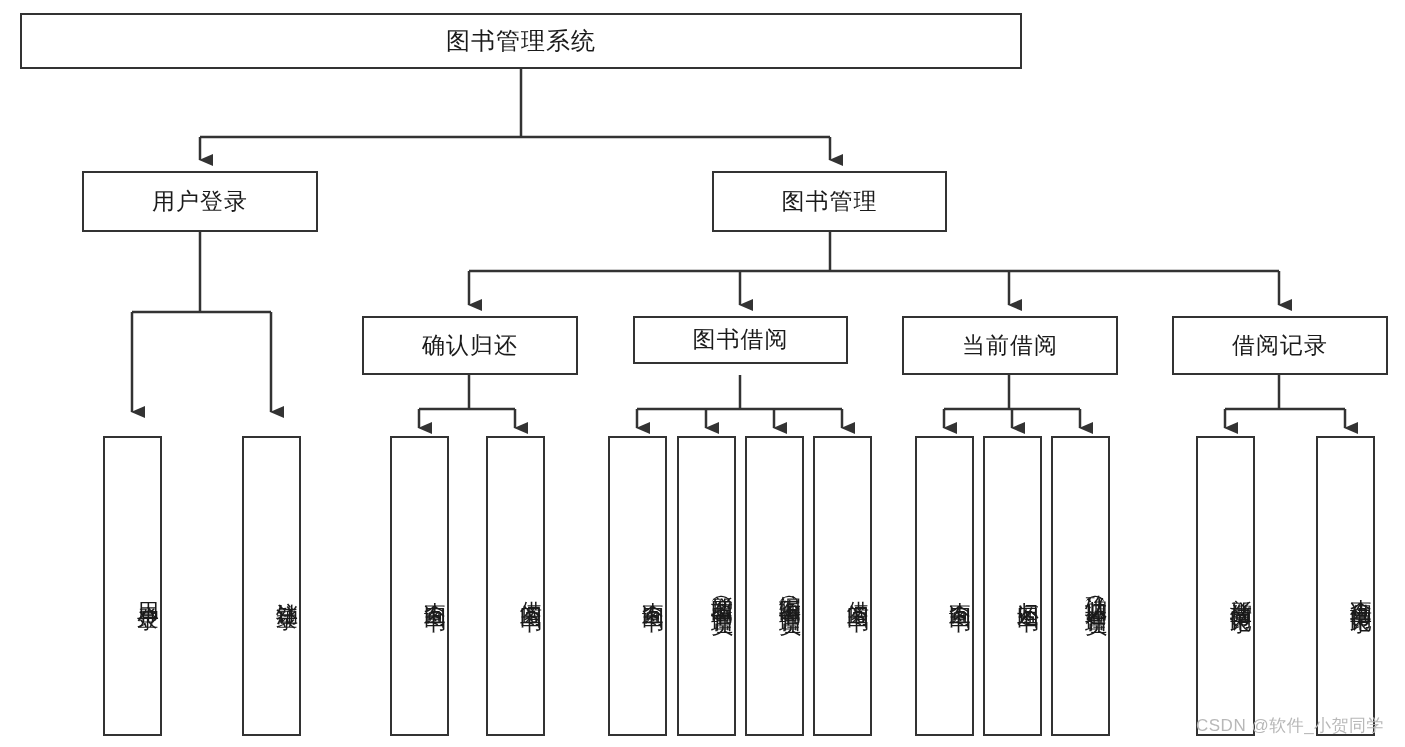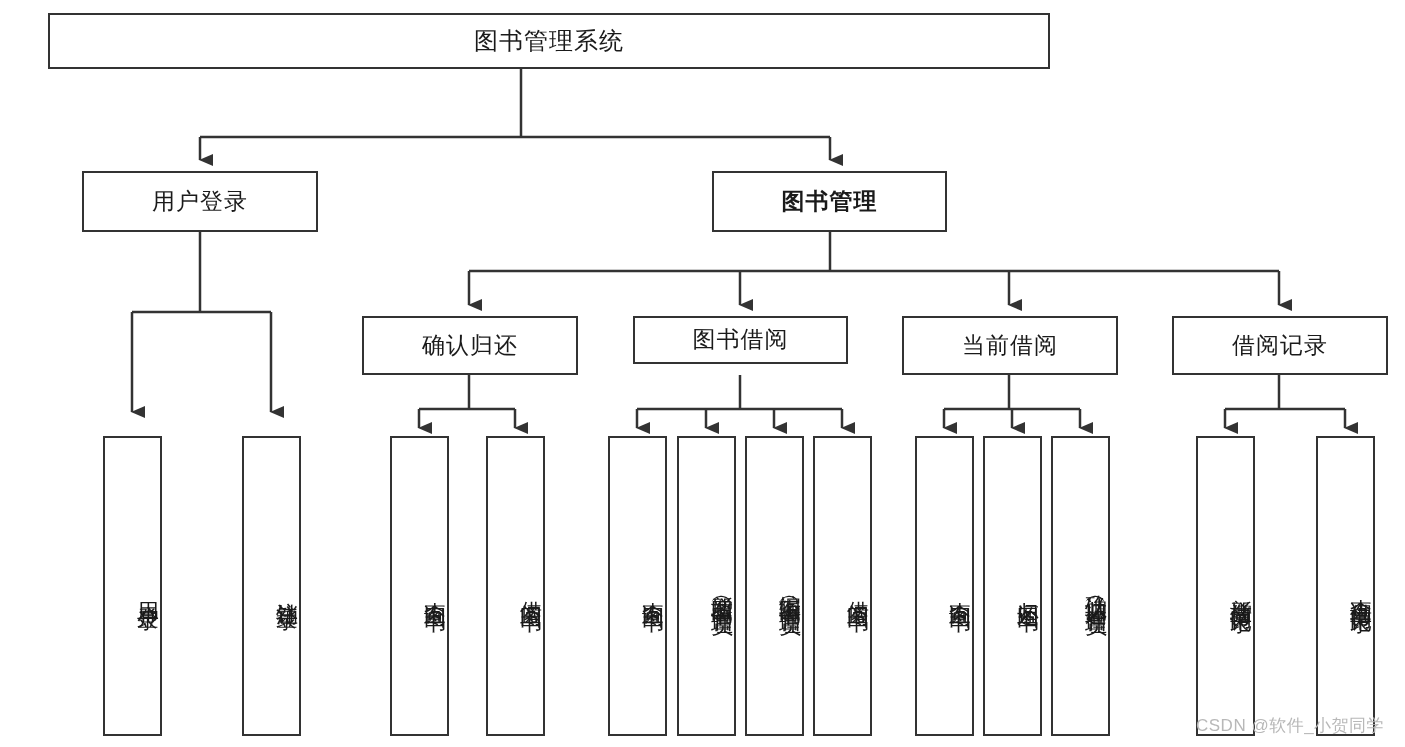--- a/index.html
+++ b/index.html
@@ -114,28 +114,28 @@
       <path d="M 1012 409 L 1012 428" marker-end="url(#arrow)"></path>
       <path d="M 1080 409 L 1080 428" marker-end="url(#arrow)"></path>
 
       <path d="M 1279 375 L 1279 409"></path>
       <path d="M 1225 409 L 1345 409"></path>
       <path d="M 1225 409 L 1225 428" marker-end="url(#arrow)"></path>
       <path d="M 1345 409 L 1345 428" marker-end="url(#arrow)"></path>
     </g>
   </svg>
 
-  <div class="node horizontal root" style="left:20px; top:13px; width:1002px; height:56px;margin-left:28px;">
+  <div class="node horizontal root" style="left:20px; top:13px; width:1002px; height:56px;">
     <span>图书管理系统</span>
   </div>
 
   <div class="node horizontal" style="left:82px; top:171px; width:236px; height:61px;">
     <span>用户登录</span>
   </div>
-  <div class="node horizontal" style="left:712px; top:171px; width:235px; height:61px;font-weight:bold;">
+  <div class="node horizontal" style="left:712px; top:171px; width:235px; height:61px;">
     <span>图书管理</span>
   </div>
 
   <div class="node horizontal" style="left:362px; top:316px; width:216px; height:59px;">
     <span>确认归还</span>
   </div>
   <div class="node horizontal" style="left:633px; top:316px; width:215px; height:48px;">
     <span>图书借阅</span>
   </div>
   <div class="node horizontal" style="left:1172px; top:316px; width:216px; height:59px;">

